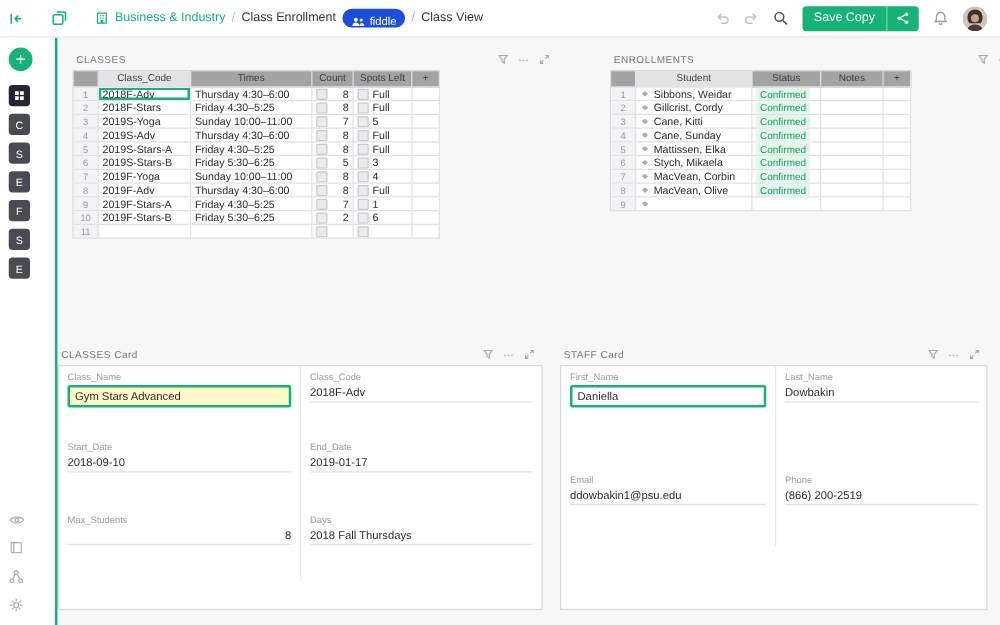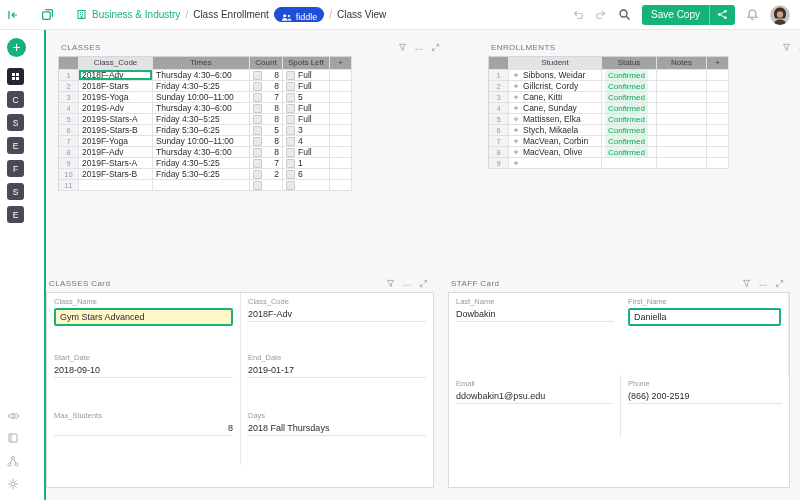--- a/index.html
+++ b/index.html
@@ -691,29 +691,29 @@
           <span class="more">...</span>
           <span>
               <svg width="9" height="9" viewBox="0 0 10 10">
                 <path d="M6 1.5h2.5V4M8.5 1.5 5.8 4.2M4 8.5H1.5V6M1.5 8.5 4.2 5.8" fill="none" stroke="currentColor"></path>
               </svg>
             </span>
         </span>
       </div>
       <div class="card">
         <div class="cgrid">
+          <div class="fcell l">
+            <div class="flabel">First_Name</div>
+            <div class="fval box">Daniella</div>
+          </div>
           <div class="fcell">
             <div class="flabel">Last_Name</div>
             <div class="fval">Dowbakin</div>
           </div>
           <div class="fcell l">
-            <div class="flabel">First_Name</div>
-            <div class="fval box">Daniella</div>
-          </div>
-          <div class="fcell l">
             <div class="flabel">Email</div>
             <div class="fval">ddowbakin1@psu.edu</div>
           </div>
           <div class="fcell">
             <div class="flabel">Phone</div>
             <div class="fval">(866) 200-2519</div>
           </div>
         </div>
       </div>
     </div>

